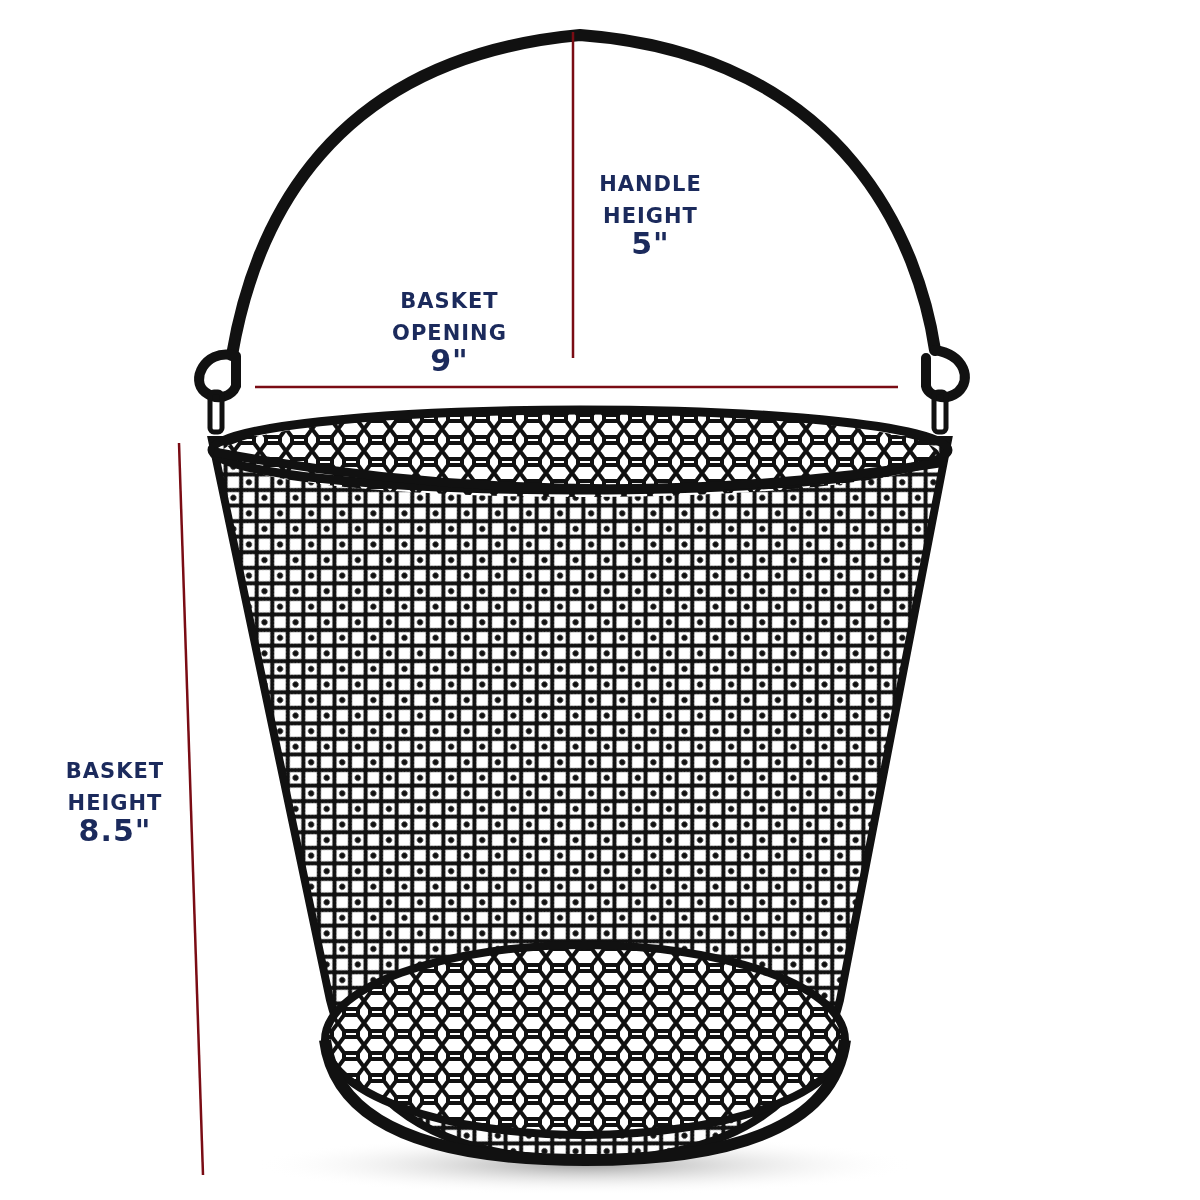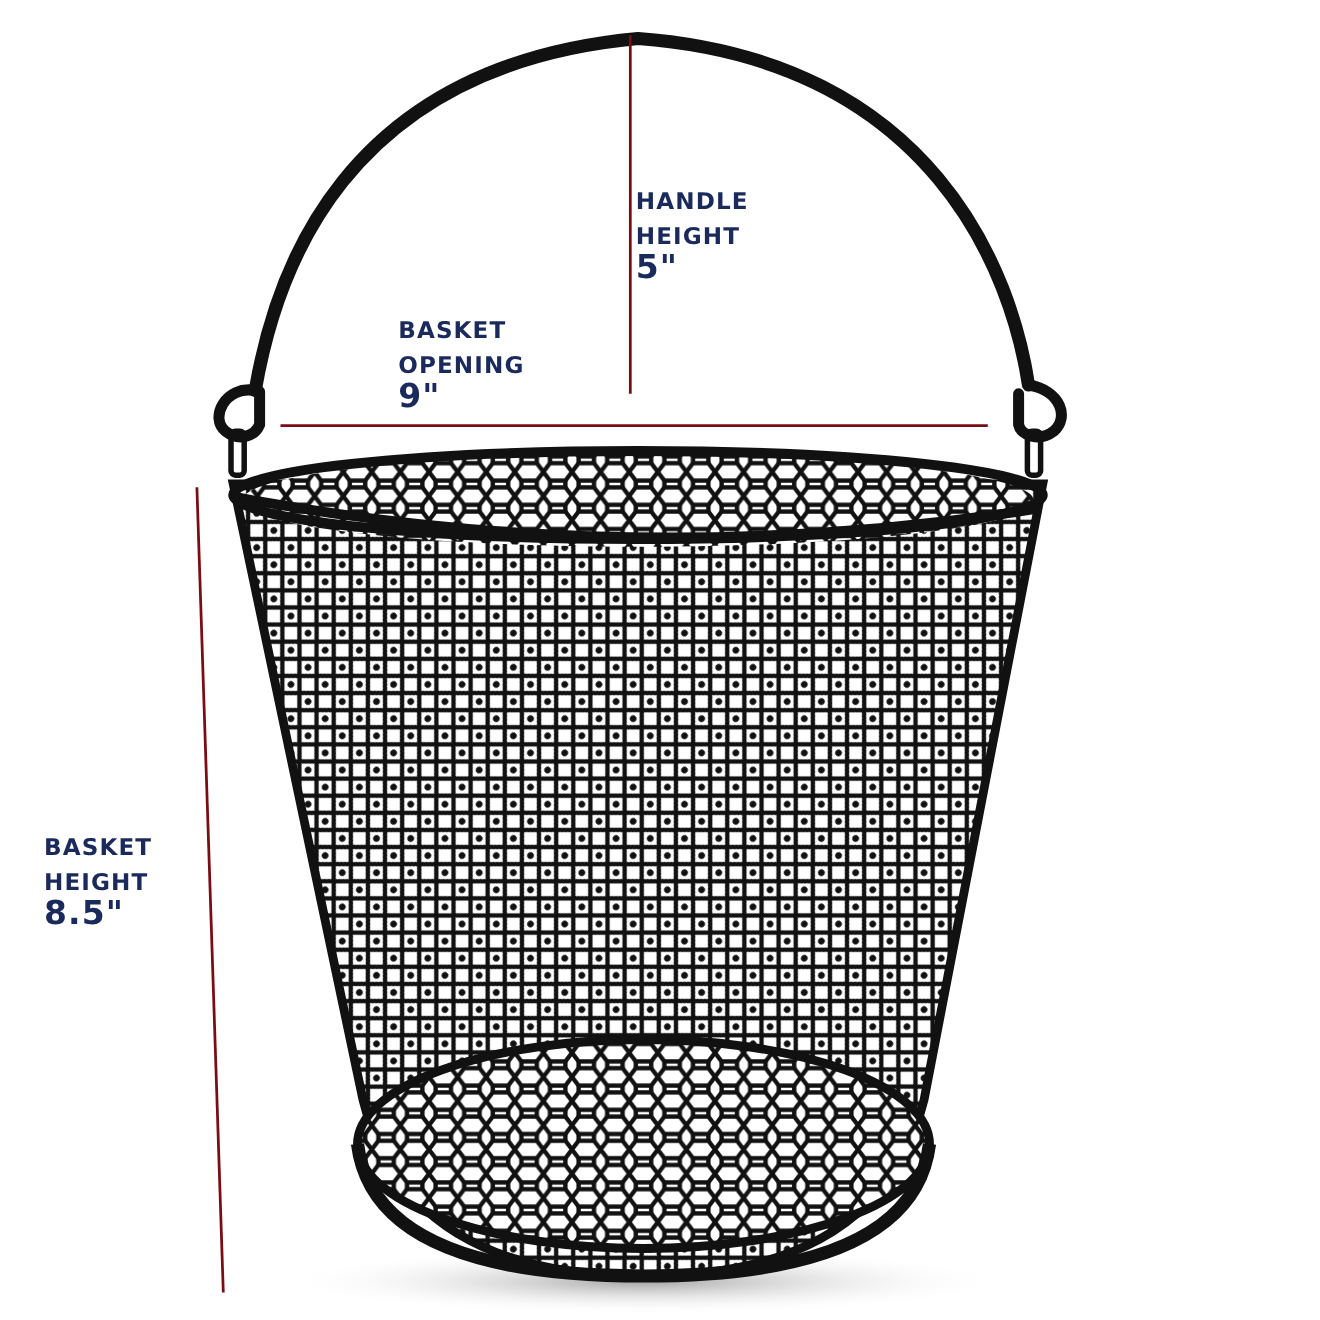--- a/index.html
+++ b/index.html
@@ -1,18 +1,18 @@
 <!DOCTYPE html>
 <html><head>
 <meta charset="utf-8">
 <style>
   html, body { margin: 0; padding: 0; background: #ffffff; }
   body { width: 1200px; height: 1200px; position: relative; overflow: hidden; font-family: "DejaVu Sans", sans-serif; }
   .canvas { position: absolute; left: 0; top: 0; width: 1200px; height: 1200px; }
-  .label { position: absolute; text-align: left; color: #1b2a5c; font-family: "DejaVu Sans", sans-serif; font-weight: bold; line-height: 1.05; letter-spacing: 1px; }
+  .label { position: absolute; text-align: center; color: #1b2a5c; font-family: "DejaVu Sans", sans-serif; font-weight: bold; line-height: 1.05; letter-spacing: 1px; }
   .label .line { display: block; font-variant: small-caps; text-transform: lowercase; }
   .label .val { display: block; font-variant: normal; text-transform: none; }
 </style>
 </head>
 <body>
 
 <svg class="canvas" viewBox="0 0 1200 1200" xmlns="http://www.w3.org/2000/svg">
   <defs>
     <pattern id="mesh" width="26" height="22" patternUnits="userSpaceOnUse" patternTransform="rotate(0)">
       <rect width="26" height="22" fill="#ffffff"></rect>

